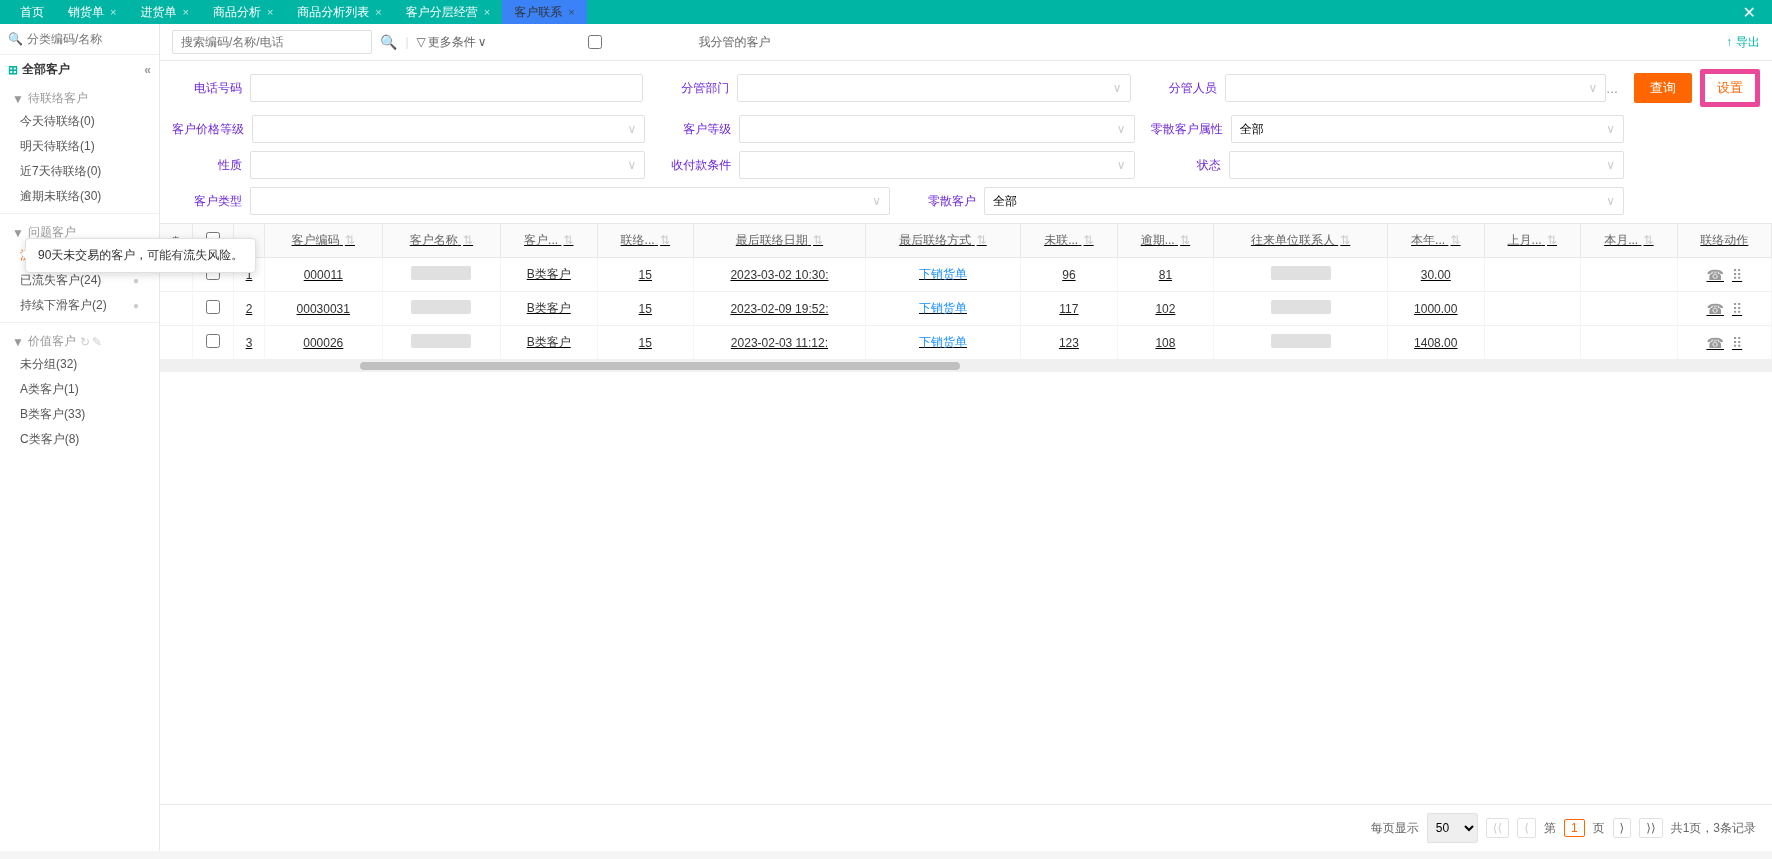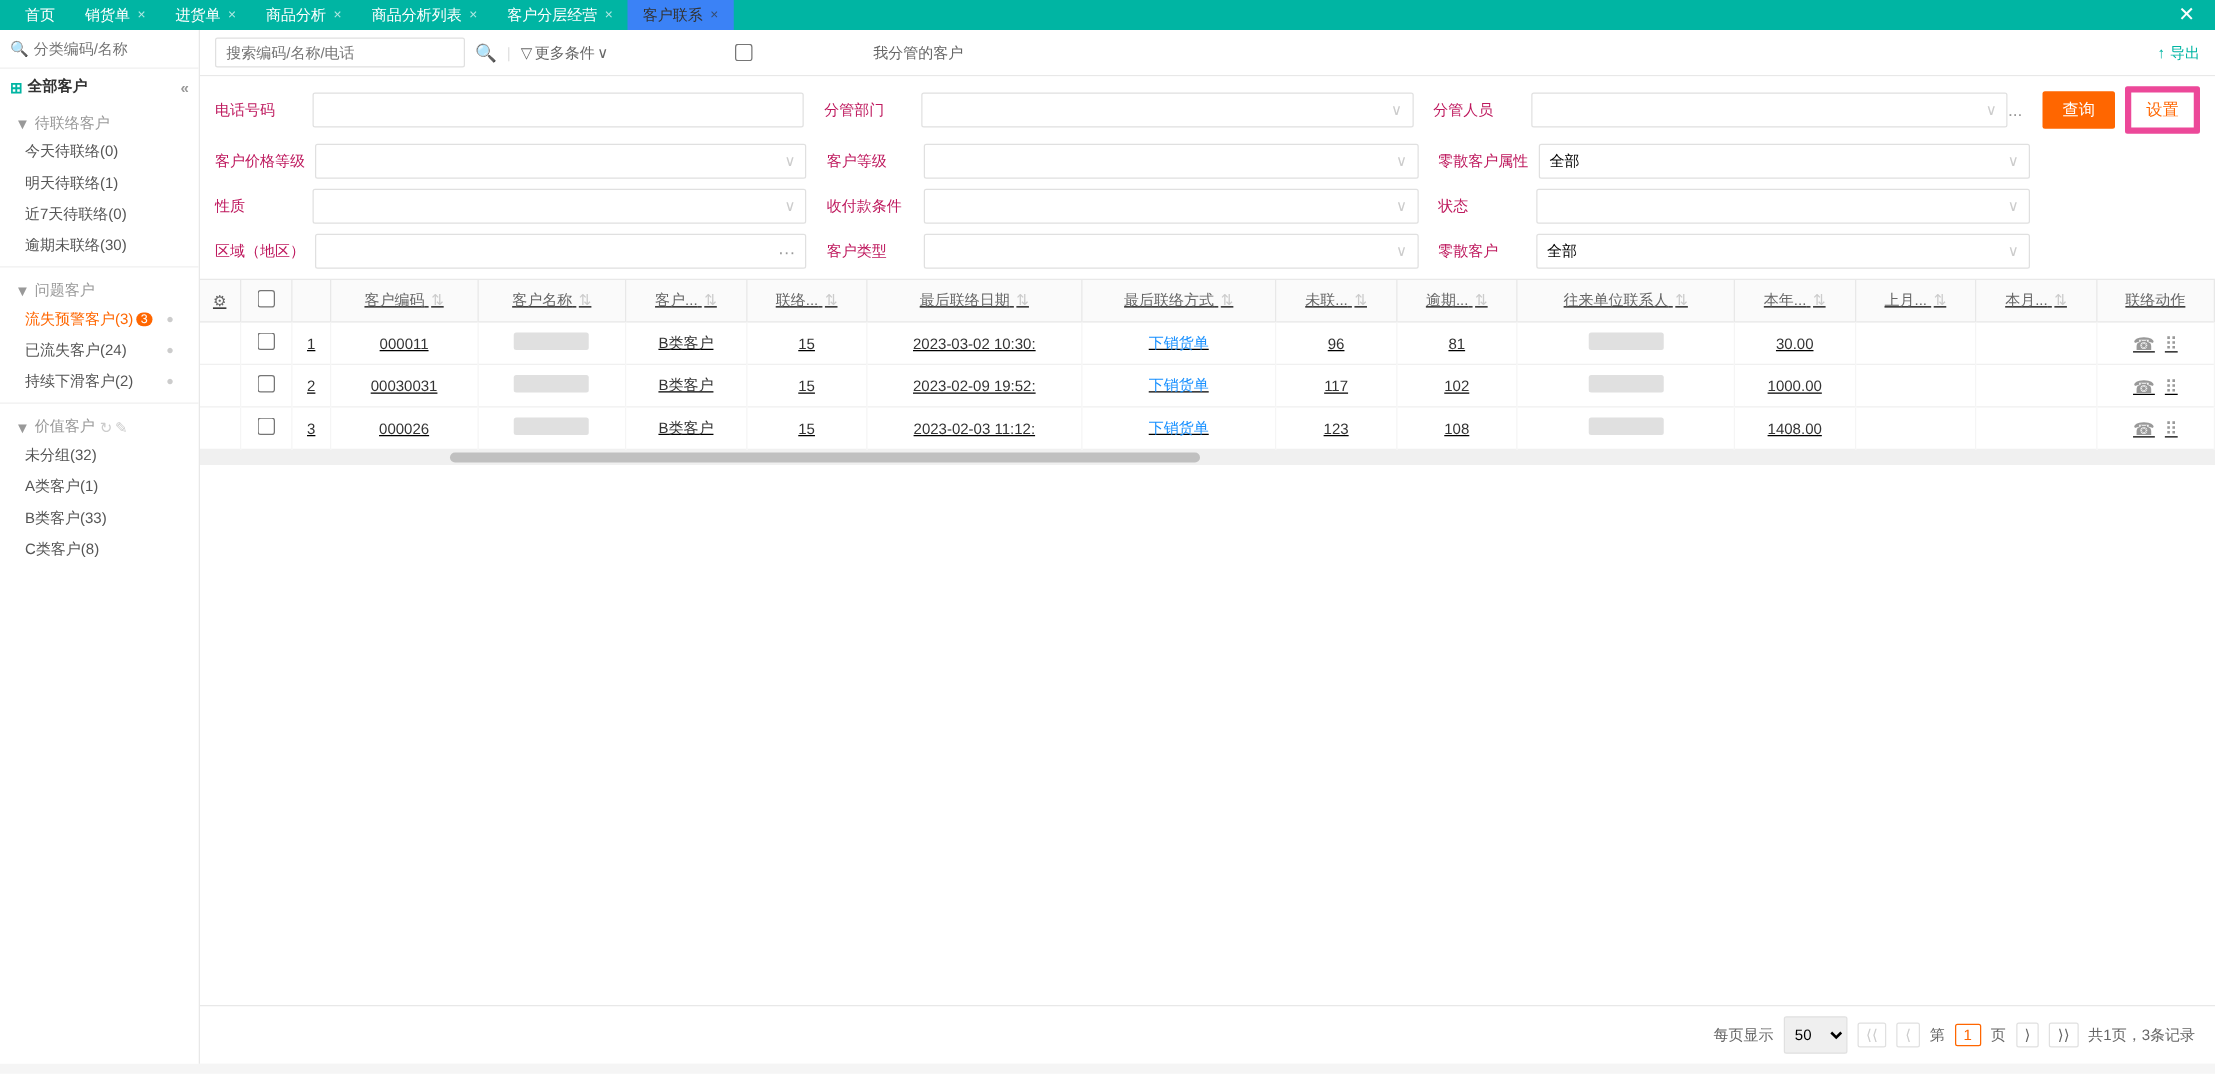--- a/index.html
+++ b/index.html
@@ -171,24 +171,25 @@
       margin-bottom: 8px;
       gap: 16px;
     }
     .filter-field {
       display: flex;
       align-items: center;
       flex: 1;
       min-width: 0;
     }
     .filter-label {
-      color: #be185d;
+      color: #6d28d9;
       white-space: nowrap;
       margin-right: 8px;
       min-width: 70px;
+      text-align: right;
     }
     .filter-input {
       flex: 1;
       border: 1px solid #e0e0e0;
       border-radius: 2px;
       padding: 4px 8px;
       font-size: 12px;
       outline: none;
       height: 28px;
     }
@@ -496,20 +497,23 @@
       <div class="sidebar-sub-item">
         <span>A类客户(1)</span>
       </div>
       <div class="sidebar-sub-item">
         <span>B类客户(33)</span>
       </div>
       <div class="sidebar-sub-item">
         <span>C类客户(8)</span>
       </div>
 
+      <div class="tooltip-box">
+        <span>90天未交易的客户，可能有流失风险。</span>
+      </div>
     </div>
 
     <div class="content">
 
       <div class="filter-bar">
         <input type="text" placeholder="搜索编码/名称/电话" style="">
         <button class="search-btn">🔍</button>
         <span style="color:#e0e0e0;">|</span>
         <span class="more-conditions">
           <span class="filter-icon">▽</span>
@@ -600,27 +604,20 @@
             <div class="filter-select">
               <span></span>
               <span class="arrow">∨</span>
             </div>
           </div>
           <div style="flex:0 0 auto; min-width:120px;"></div>
         </div>
 
         <div class="filter-row" style="margin-bottom:0;">
           <div class="filter-field">
-            <span class="filter-label">区域（地区）</span>
-            <div class="filter-select">
-              <span></span>
-              <span class="ellipsis-btn">···</span>
-            </div>
-          </div>
-          <div class="filter-field">
             <span class="filter-label">客户类型</span>
             <div class="filter-select">
               <span></span>
               <span class="arrow">∨</span>
             </div>
           </div>
           <div class="filter-field">
             <span class="filter-label">零散客户</span>
             <div class="filter-select">
               <span>全部</span>

